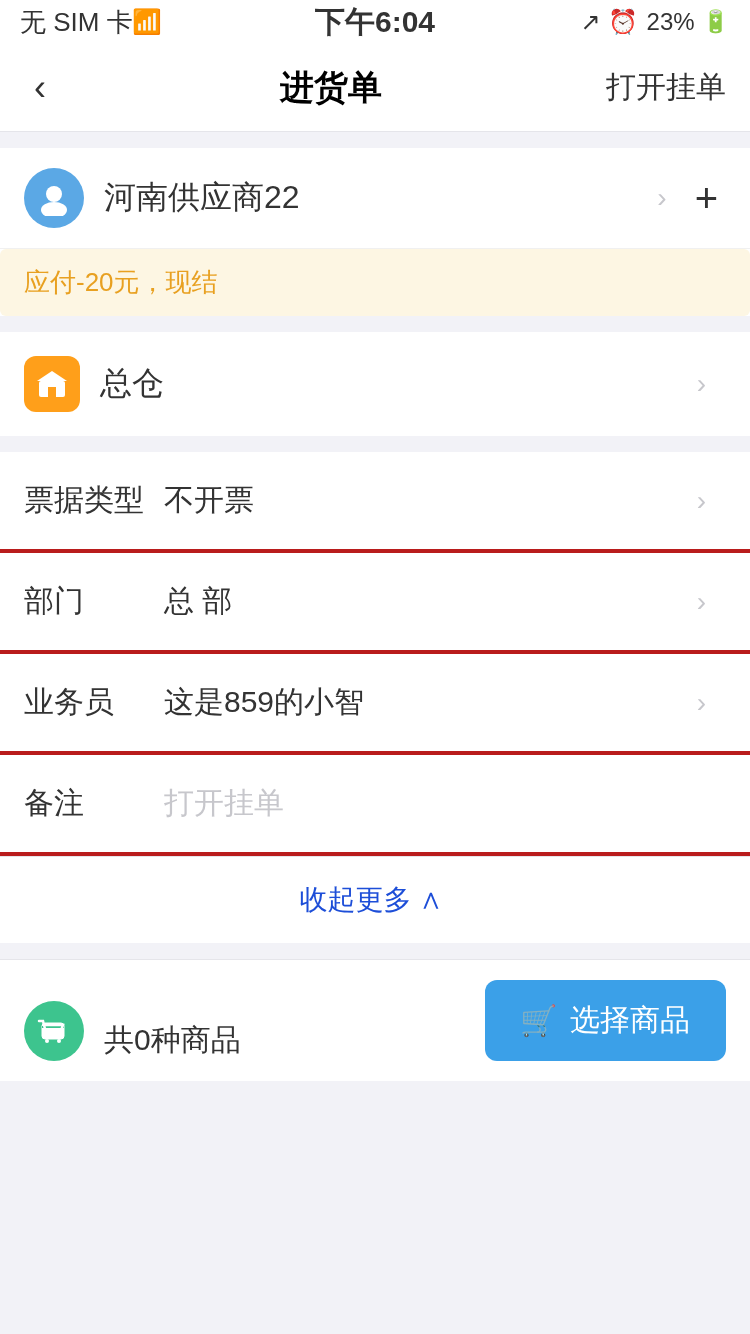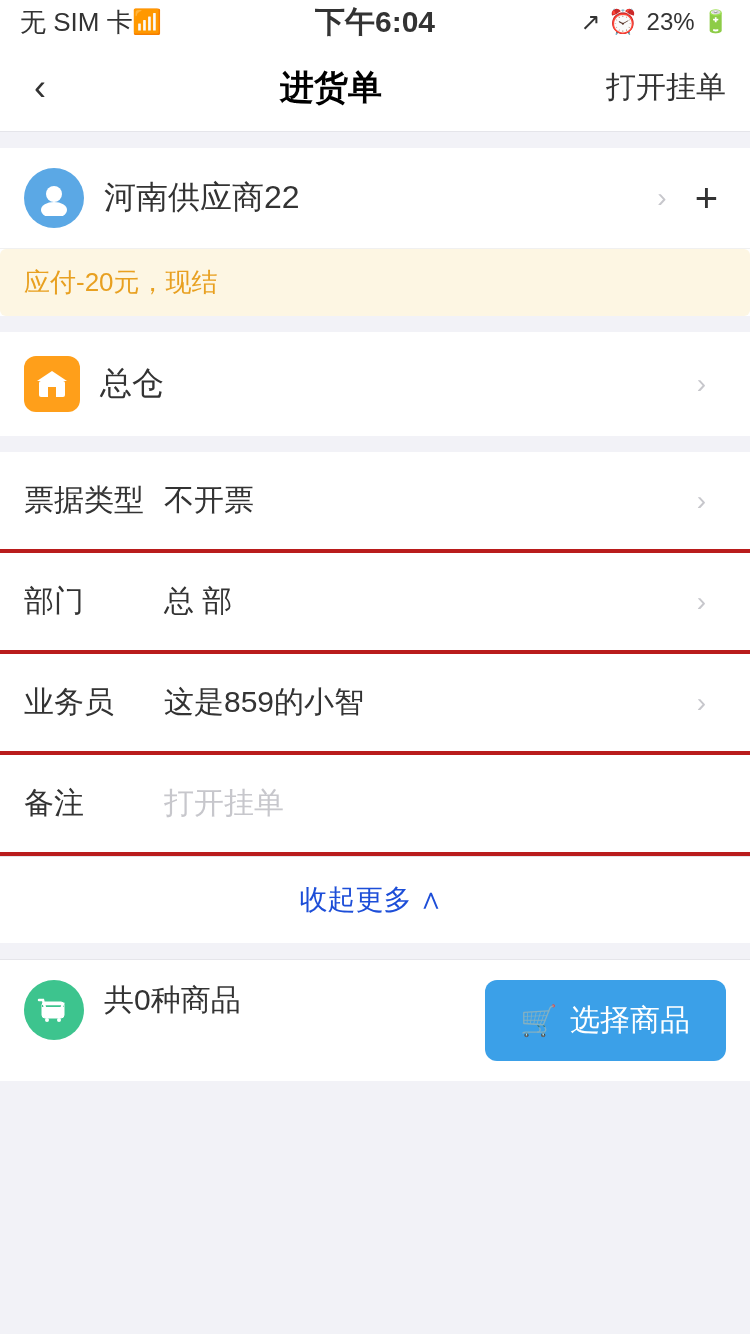--- a/index.html
+++ b/index.html
@@ -210,21 +210,21 @@
     .collapse-text {
       font-size: 28px;
       color: #1d4ed8;
       margin-right: 8px;
     }
 
     
     .bottom-bar {
       background: #fff;
       display: flex;
-      align-items: flex-start;
+      align-items: flex-end;
       padding: 20px 24px;
       border-top: 1px solid #e5e5ea;
     }
     .product-icon-wrap {
       width: 60px;
       height: 60px;
       border-radius: 50%;
       background: #3dc48e;
       display: flex;
       align-items: center;

